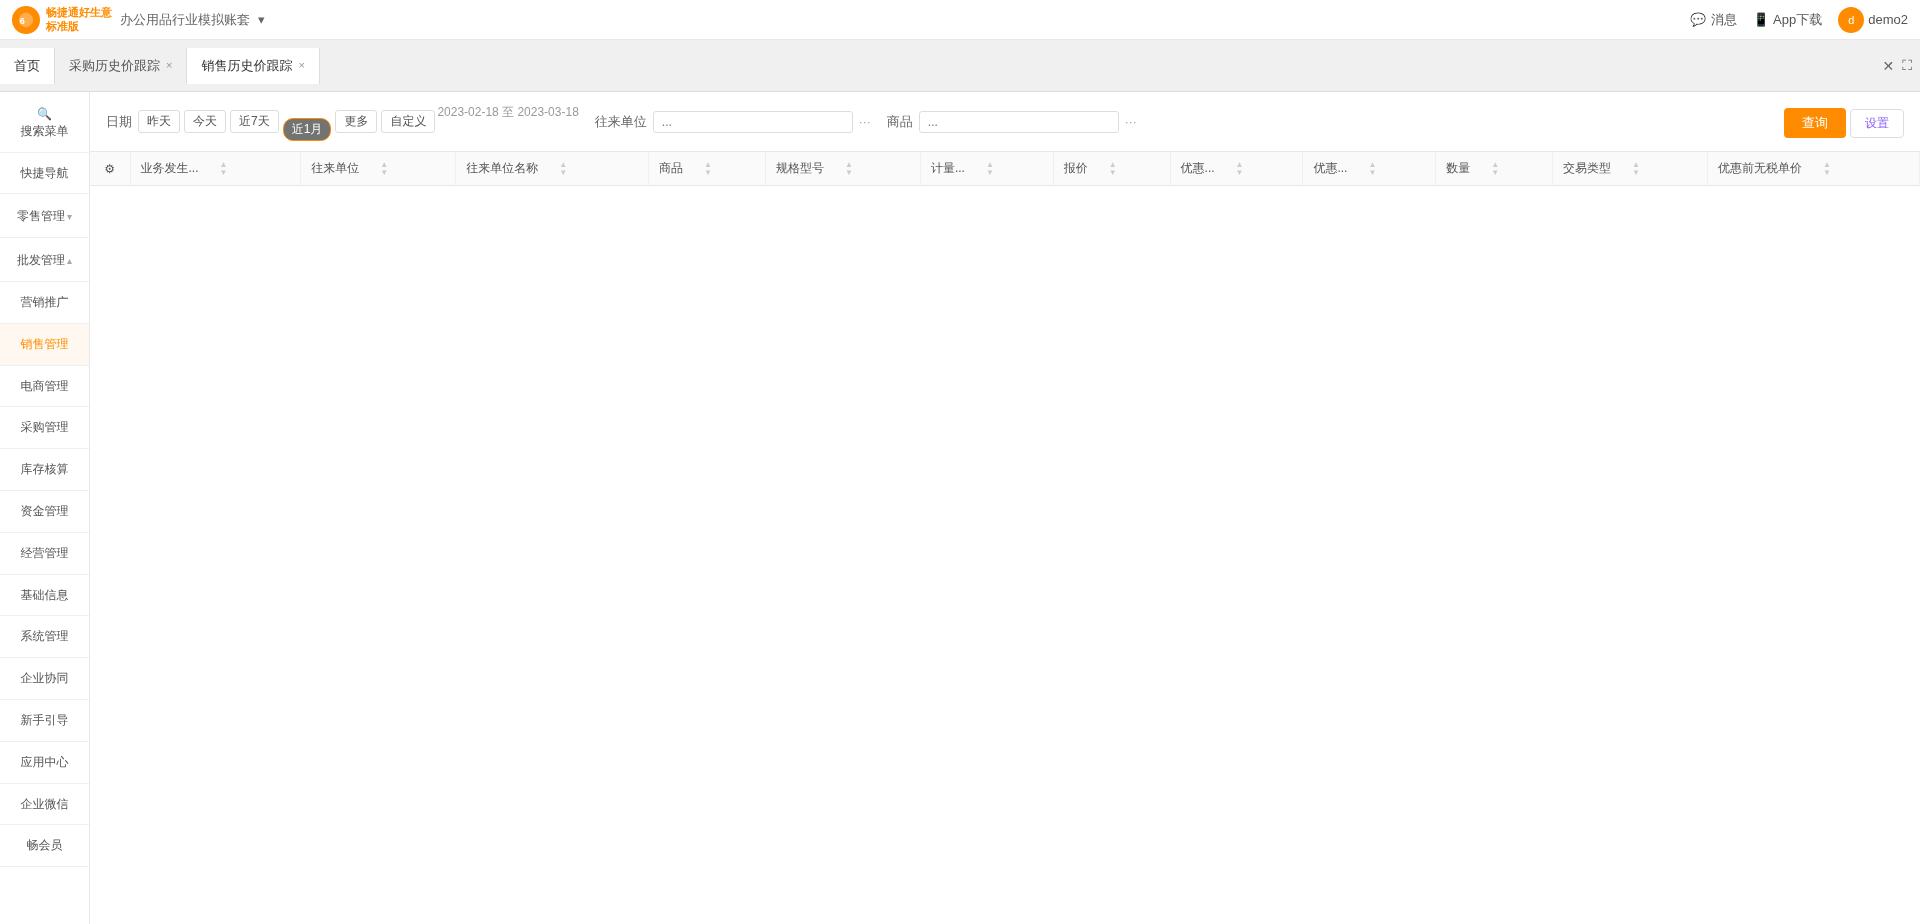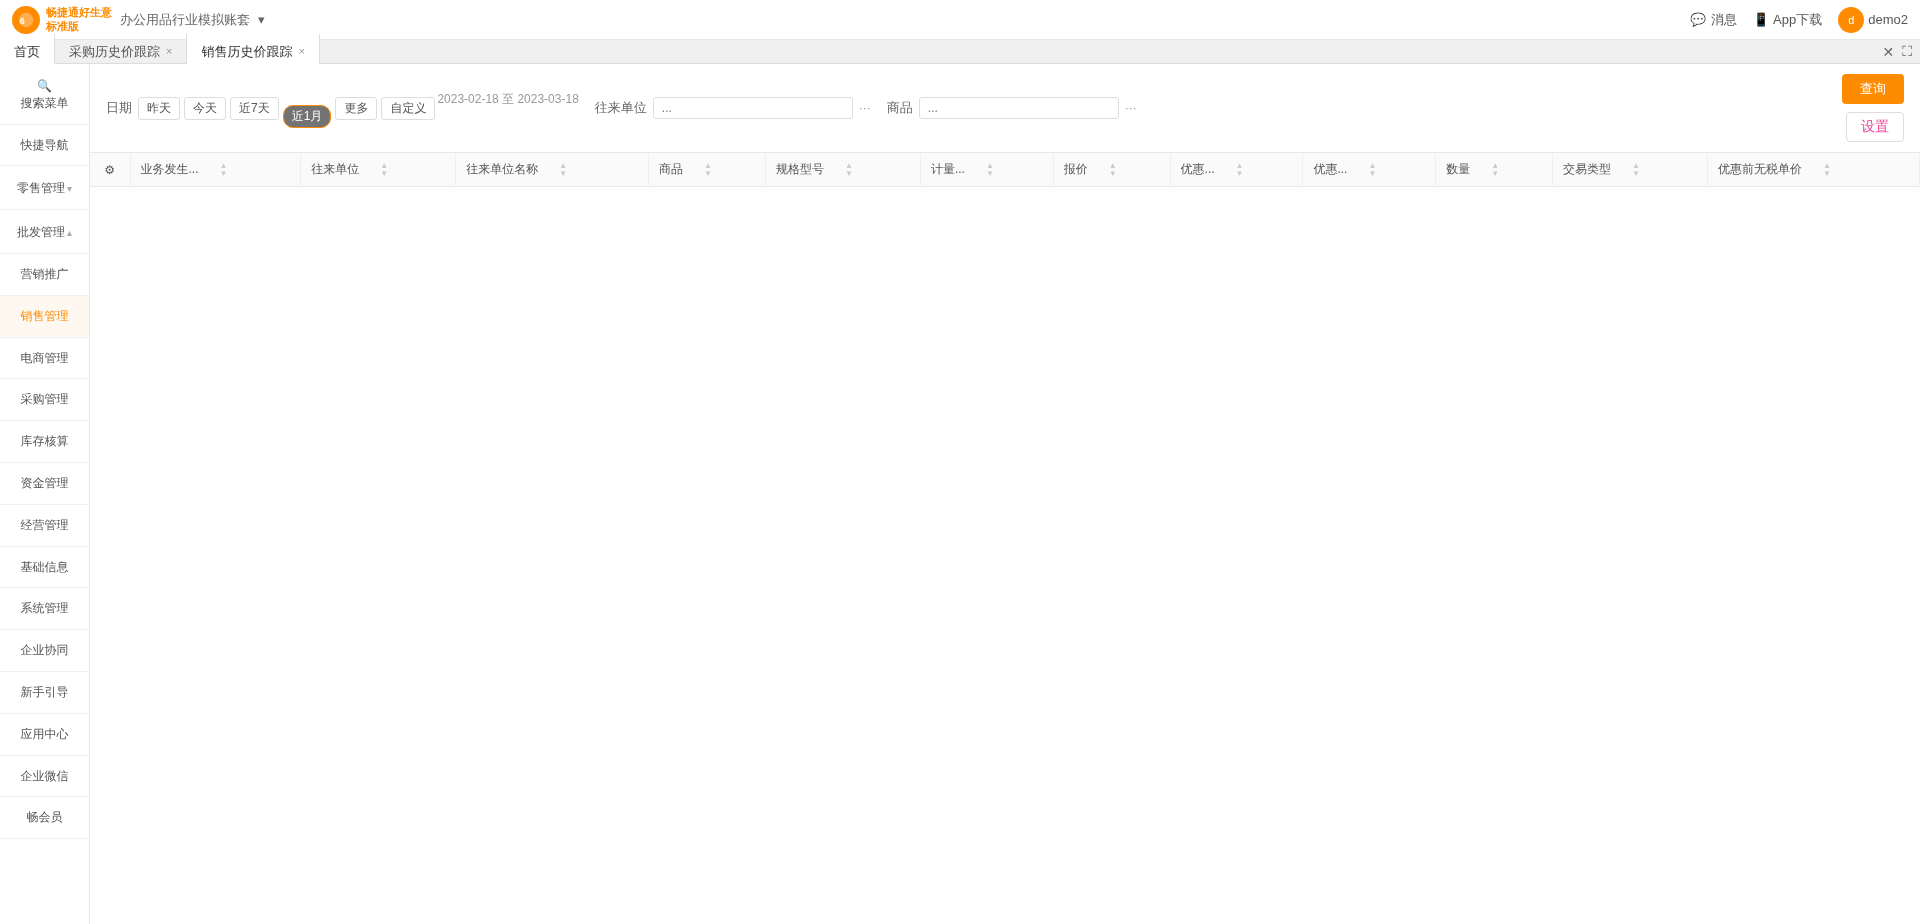--- a/index.html
+++ b/index.html
@@ -12,21 +12,21 @@
     .logo-icon { width: 28px; height: 28px; background: #ff8c00; border-radius: 50%; display: flex; align-items: center; justify-content: center; }
     .logo-icon svg { width: 18px; height: 18px; fill: white; }
     .logo-text { font-size: 11px; color: #ff8c00; font-weight: bold; line-height: 1.2; }
     .topbar-title { color: #666; font-size: 13px; }
     .topbar-dropdown { color: #666; cursor: pointer; }
     .topbar-right { display: flex; align-items: center; gap: 16px; color: #555; font-size: 13px; }
     .topbar-right-item { display: flex; align-items: center; gap: 4px; cursor: pointer; }
     .avatar { width: 26px; height: 26px; border-radius: 50%; background: #ff8c00; display: flex; align-items: center; justify-content: center; color: white; font-size: 11px; }
 
     
-    .tabbar { height: 24px; background: #f0f0f0; display: flex; align-items: center; padding: 0 0; border-bottom: 1px solid #ddd; flex-shrink: 0; }
+    .tabbar { height: 52px; background: #f0f0f0; display: flex; align-items: center; padding: 0 0; border-bottom: 1px solid #ddd; flex-shrink: 0; }
     .tab { height: 36px; display: flex; align-items: center; padding: 0 14px; cursor: pointer; font-size: 13px; color: #555; border-right: 1px solid #ddd; gap: 6px; white-space: nowrap; }
     .tab.home { background: #fff; color: #333; }
     .tab.active { background: #fff; color: #333; }
     .tab-close { font-size: 11px; color: #999; cursor: pointer; line-height: 1; }
     .tab-actions { margin-left: auto; display: flex; align-items: center; gap: 8px; padding-right: 8px; }
     .tab-action-btn { background: none; border: none; cursor: pointer; color: #666; font-size: 14px; }
 
     
     .main-layout { display: flex; flex: 1; overflow: hidden; }
 
@@ -54,22 +54,22 @@
     .filter-row { display: flex; align-items: center; gap: 16px; flex-wrap: wrap; }
     .filter-item { display: flex; align-items: center; gap: 6px; }
     .filter-label { color: #666; font-size: 13px; white-space: nowrap; }
     .date-btns { display: flex; align-items: center; gap: 4px; }
     .date-btn { padding: 2px 8px; border: 1px solid #ddd; border-radius: 3px; cursor: pointer; font-size: 12px; color: #555; background: #fff; }
     .date-btn.active { background: #737373; color: #fff; border-color: #ff8c00; border-radius: 10px; margin-top: 16px; }
     .date-range { color: #999; font-size: 12px; margin-top: 2px; }
     .filter-input { border: 1px solid #ddd; border-radius: 3px; padding: 3px 8px; font-size: 12px; width: 200px; color: #999; background: #fff; }
     .filter-ellipsis { color: #999; cursor: pointer; font-size: 12px; }
     .query-btn { background: #ff8c00; color: #fff; border: none; border-radius: 4px; padding: 6px 18px; font-size: 13px; cursor: pointer; }
-    .settings-btn { background: #fff; color: #ec4899; border: 1px solid #ddd; border-radius: 4px; padding: 5px 14px; font-size: 14px; cursor: pointer; margin-top: 4px; }
-    .filter-right { display: flex; flex-direction: column; align-items: flex-end; gap: 4px; margin-left: auto; }
+    .settings-btn { background: #fff; color: #8b5cf6; border: 1px solid #ddd; border-radius: 4px; padding: 5px 14px; font-size: 12px; cursor: pointer; margin-top: 4px; }
+    .filter-right { display: flex; flex-direction: row; align-items: flex-end; gap: 4px; margin-left: auto; }
 
     
     .table-area { flex: 1; overflow: auto; background: #fff; margin: 0; }
     table { width: 100%; border-collapse: collapse; font-size: 12px; }
     thead tr { background: #fafafa; border-bottom: 1px solid #e8e8e8; }
     th { padding: 8px 10px; text-align: left; color: #555; font-weight: normal; border-right: 1px solid #f0f0f0; white-space: nowrap; user-select: none; cursor: pointer; }
     th:first-child { width: 40px; text-align: center; }
     .th-sort { display: flex; align-items: center; gap: 21px; }
     .sort-icons { display: flex; flex-direction: column; gap: 0; }
     .sort-icon { font-size: 8px; color: #ccc; line-height: 1; }

